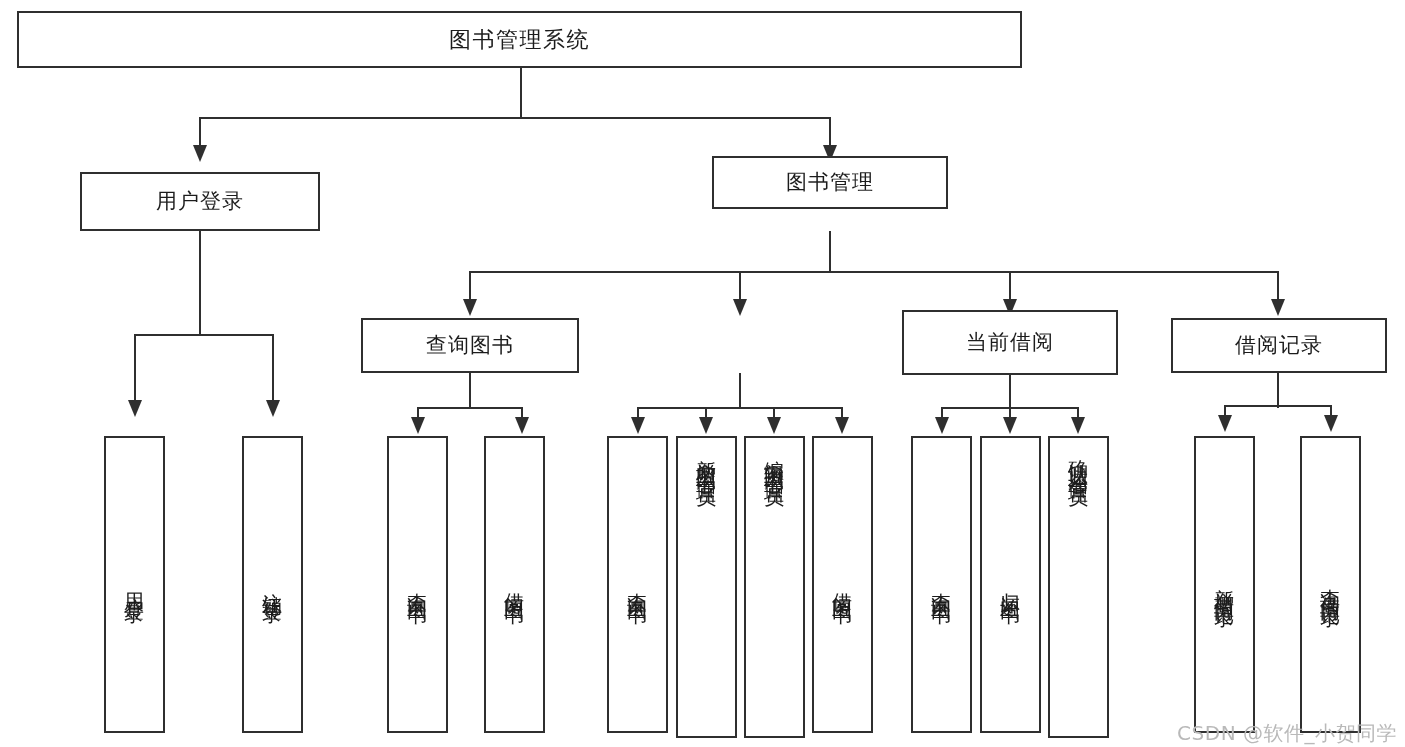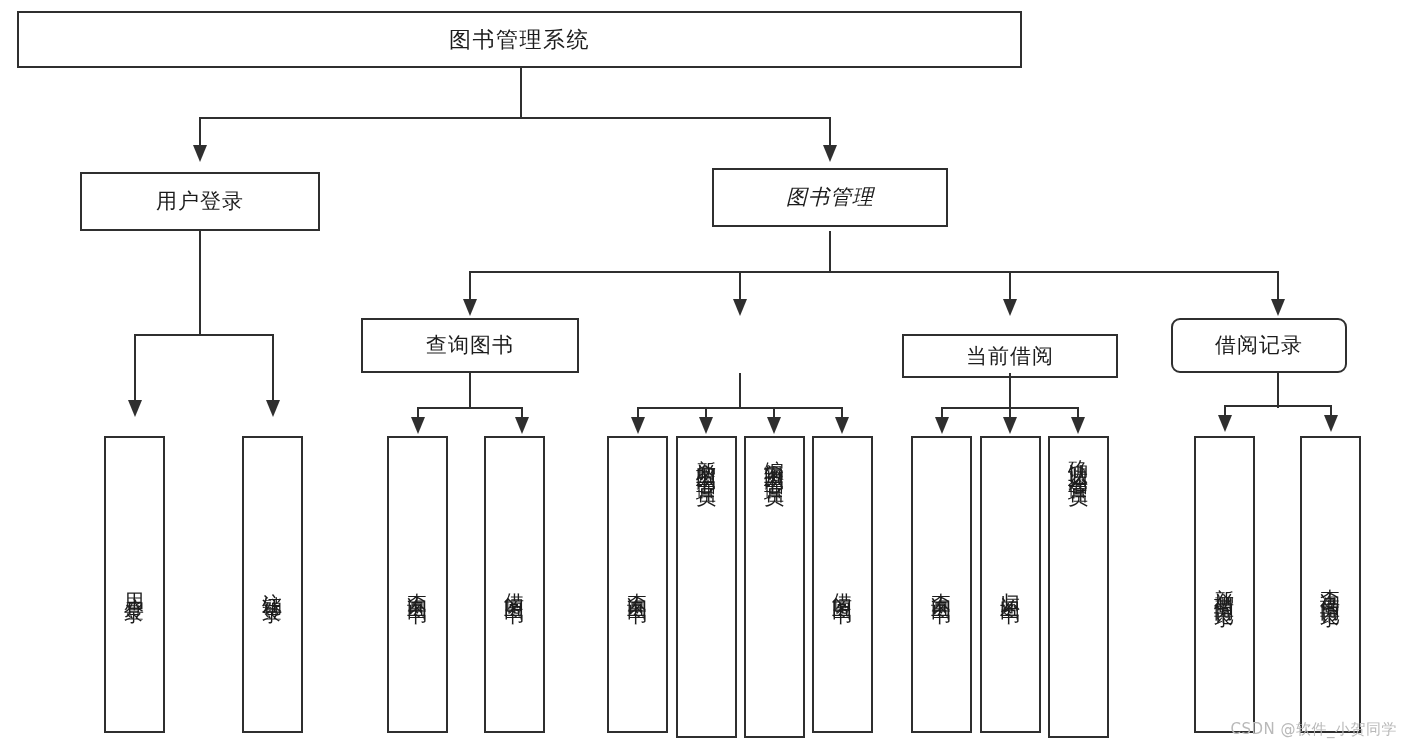--- a/index.html
+++ b/index.html
@@ -76,22 +76,22 @@
     width: 0;
     height: 0;
     border-left: 7px solid transparent;
     border-right: 7px solid transparent;
     border-top: 17px solid #2f2f2f;
   }
   
   #watermark {
     position: absolute;
     right: 8px;
-    bottom: 8px;
-    font-size: 15px;
+    bottom: 0;
+    font-size: 20px;
     color: #b9b9b9;
     letter-spacing: 0.5px;
     white-space: nowrap;
     font-family: "DejaVu Sans", "Liberation Sans", sans-serif;
   }
 </style>
 </head>
 <body>
 
 <div id="canvas">
@@ -104,21 +104,21 @@
   <div class="edge h" style="left:199px; top:117px; width:632px; height:2px;"></div>
   <div class="edge v" style="left:199px; top:117px; width:2px; height:30px;"></div>
   <div class="arrow" style="left:193px; top:145px;"></div>
   <div class="edge v" style="left:829px; top:117px; width:2px; height:30px;"></div>
   <div class="arrow" style="left:823px; top:145px;"></div>
 
   <div class="node horiz" style="left:80px; top:172px; width:240px; height:59px;">
     <span class="node-label">用户登录</span>
   </div>
 
-  <div class="node horiz" style="left:712px; top:168px; width:236px; height:59px;font-style:italic;">
+  <div class="node horiz" style="left:712px; top:156px; width:236px; height:53px;">
     <span class="node-label">图书管理</span>
   </div>
 
   <div class="edge v" style="left:199px; top:231px; width:2px; height:104px;"></div>
   <div class="edge h" style="left:134px; top:334px; width:140px; height:2px;"></div>
   <div class="edge v" style="left:134px; top:334px; width:2px; height:68px;"></div>
   <div class="arrow" style="left:128px; top:400px;"></div>
   <div class="edge v" style="left:272px; top:334px; width:2px; height:68px;"></div>
   <div class="arrow" style="left:266px; top:400px;"></div>
 
@@ -129,24 +129,24 @@
   <div class="edge v" style="left:739px; top:271px; width:2px; height:30px;"></div>
   <div class="arrow" style="left:733px; top:299px;"></div>
   <div class="edge v" style="left:1009px; top:271px; width:2px; height:30px;"></div>
   <div class="arrow" style="left:1003px; top:299px;"></div>
   <div class="edge v" style="left:1277px; top:271px; width:2px; height:30px;"></div>
   <div class="arrow" style="left:1271px; top:299px;"></div>
 
   <div class="node horiz" style="left:361px; top:318px; width:218px; height:55px;">
     <span class="node-label">查询图书</span>
   </div>
-  <div class="node horiz" style="left:902px; top:334px; width:216px; height:44px;">
+  <div class="node horiz" style="left:902px; top:310px; width:216px; height:65px;">
     <span class="node-label">当前借阅</span>
   </div>
-  <div class="node horiz" style="left:1171px; top:318px; width:176px; height:55px;border-radius:9px;">
+  <div class="node horiz" style="left:1171px; top:318px; width:216px; height:55px;">
     <span class="node-label">借阅记录</span>
   </div>
 
   <div class="edge v" style="left:469px; top:373px; width:2px; height:35px;"></div>
   <div class="edge h" style="left:417px; top:407px; width:106px; height:2px;"></div>
   <div class="edge v" style="left:417px; top:407px; width:2px; height:14px;"></div>
   <div class="arrow" style="left:411px; top:417px;"></div>
   <div class="edge v" style="left:521px; top:407px; width:2px; height:14px;"></div>
   <div class="arrow" style="left:515px; top:417px;"></div>
 

